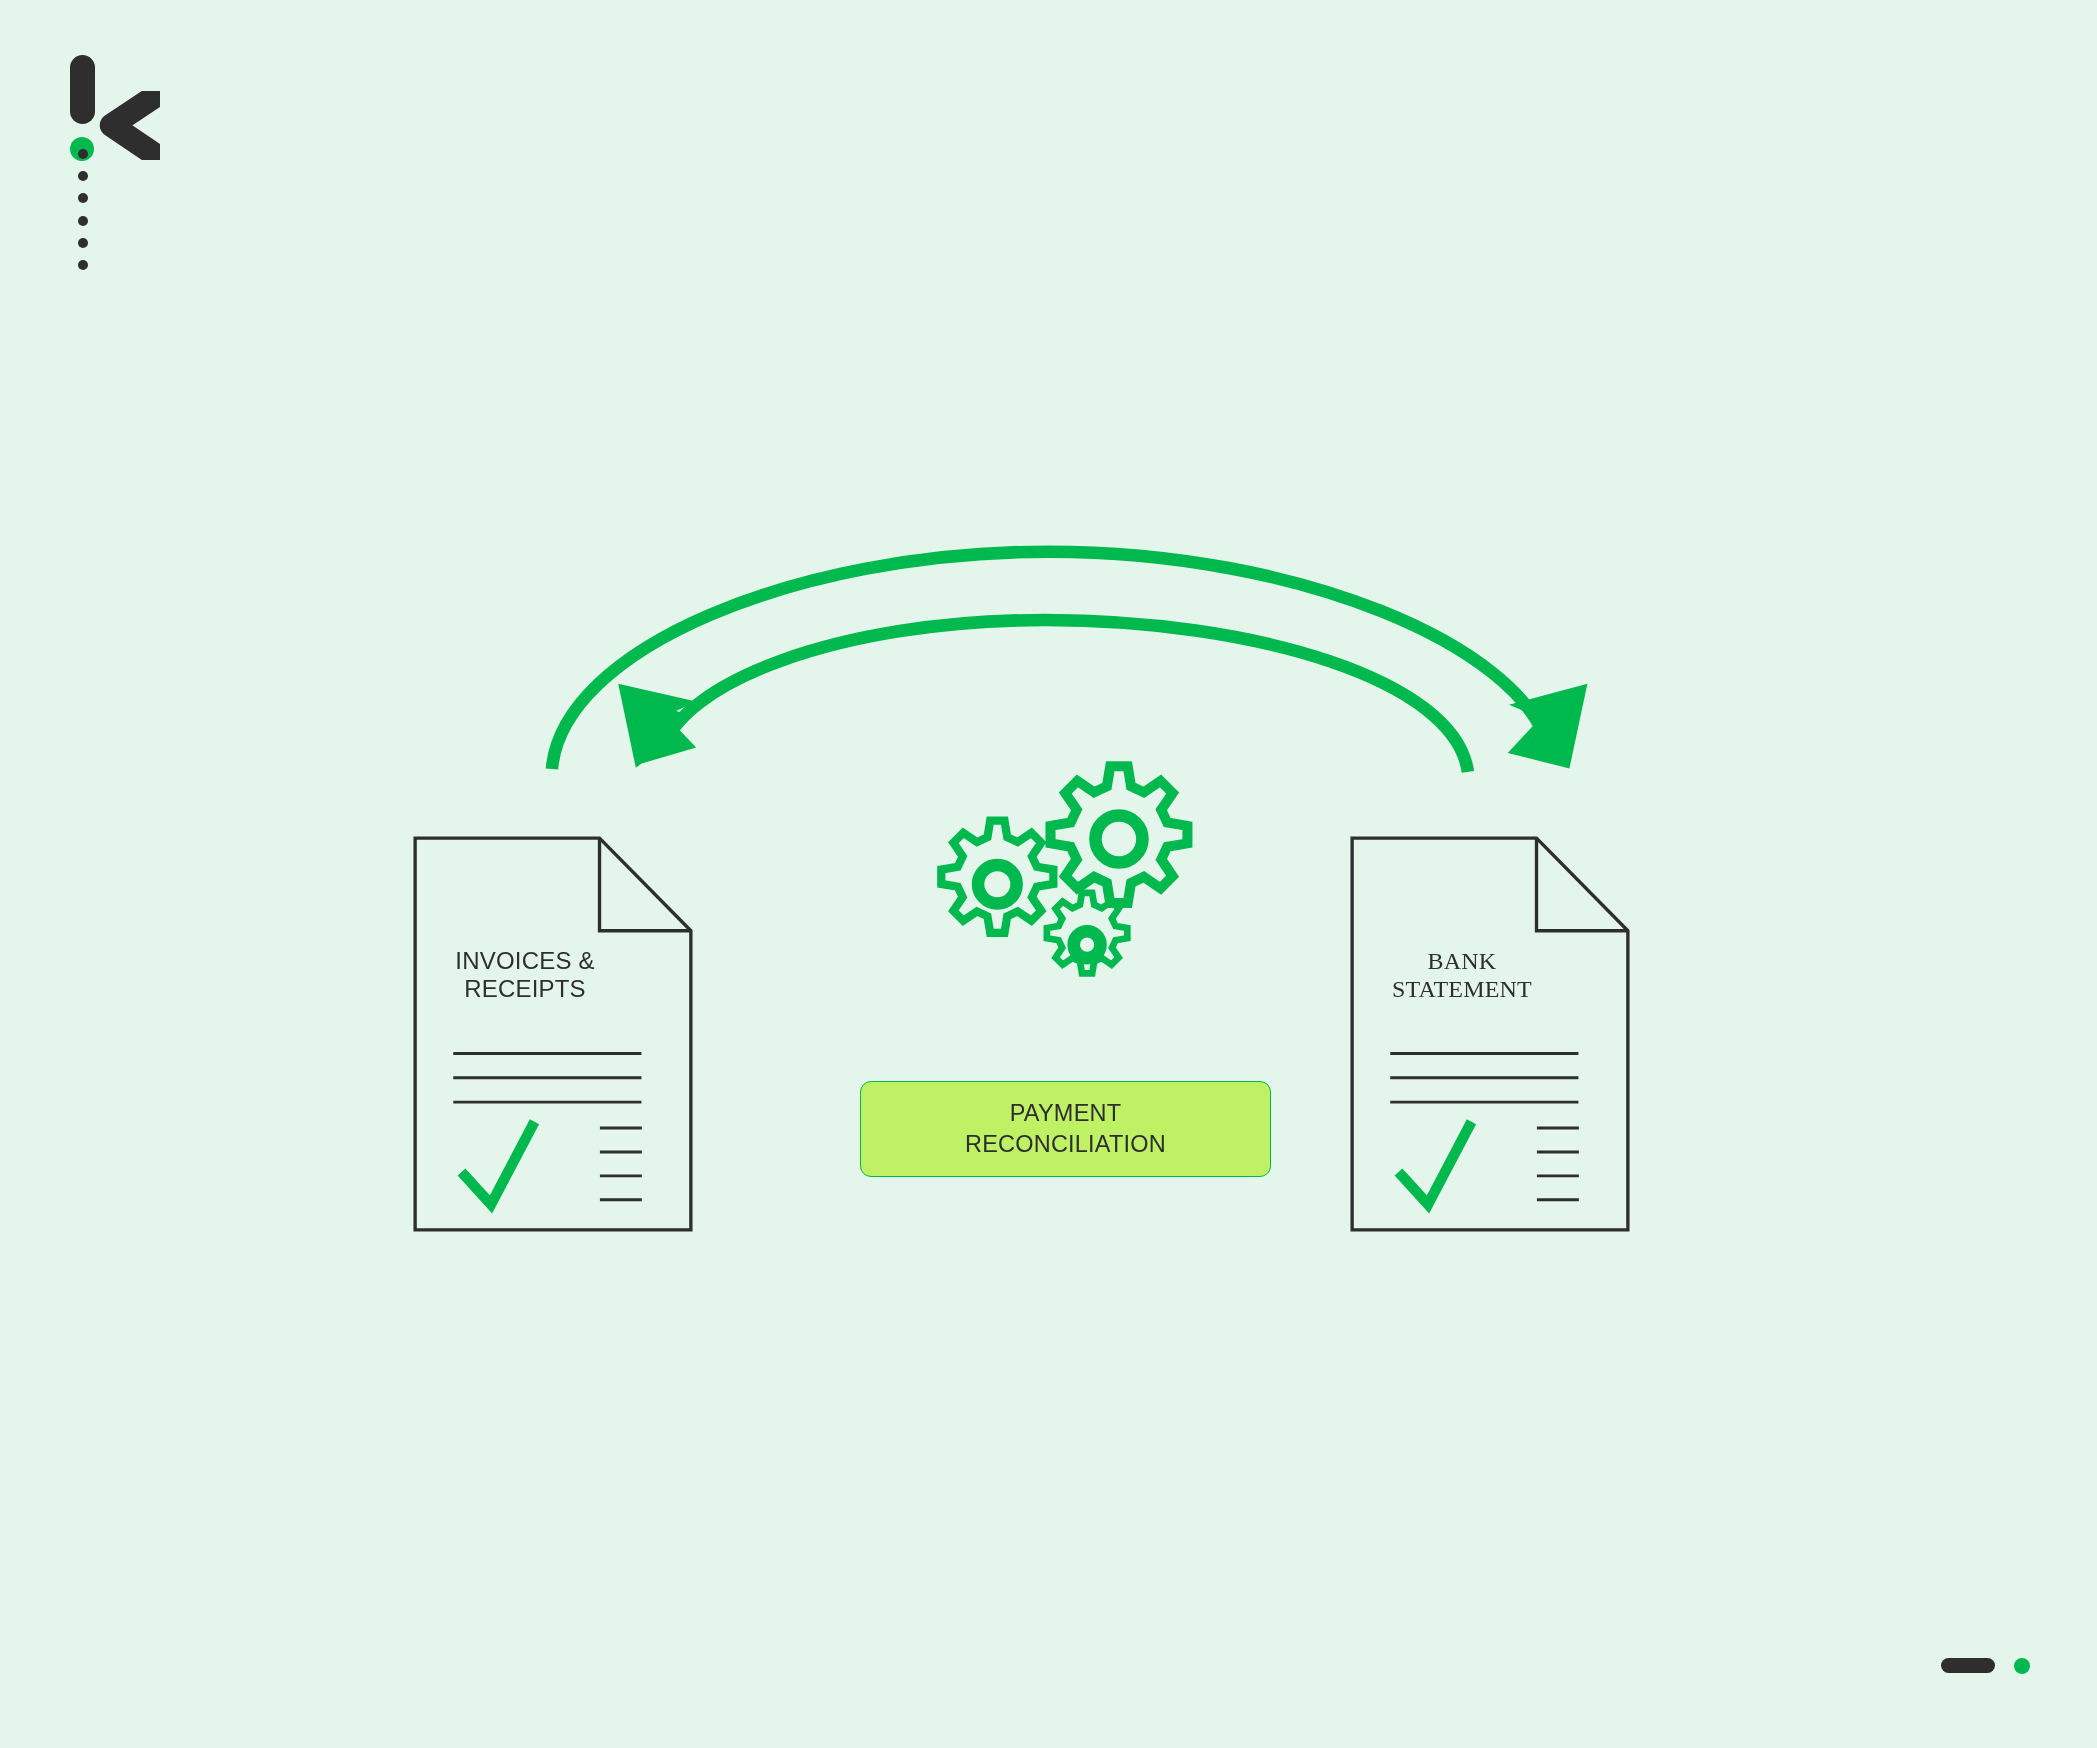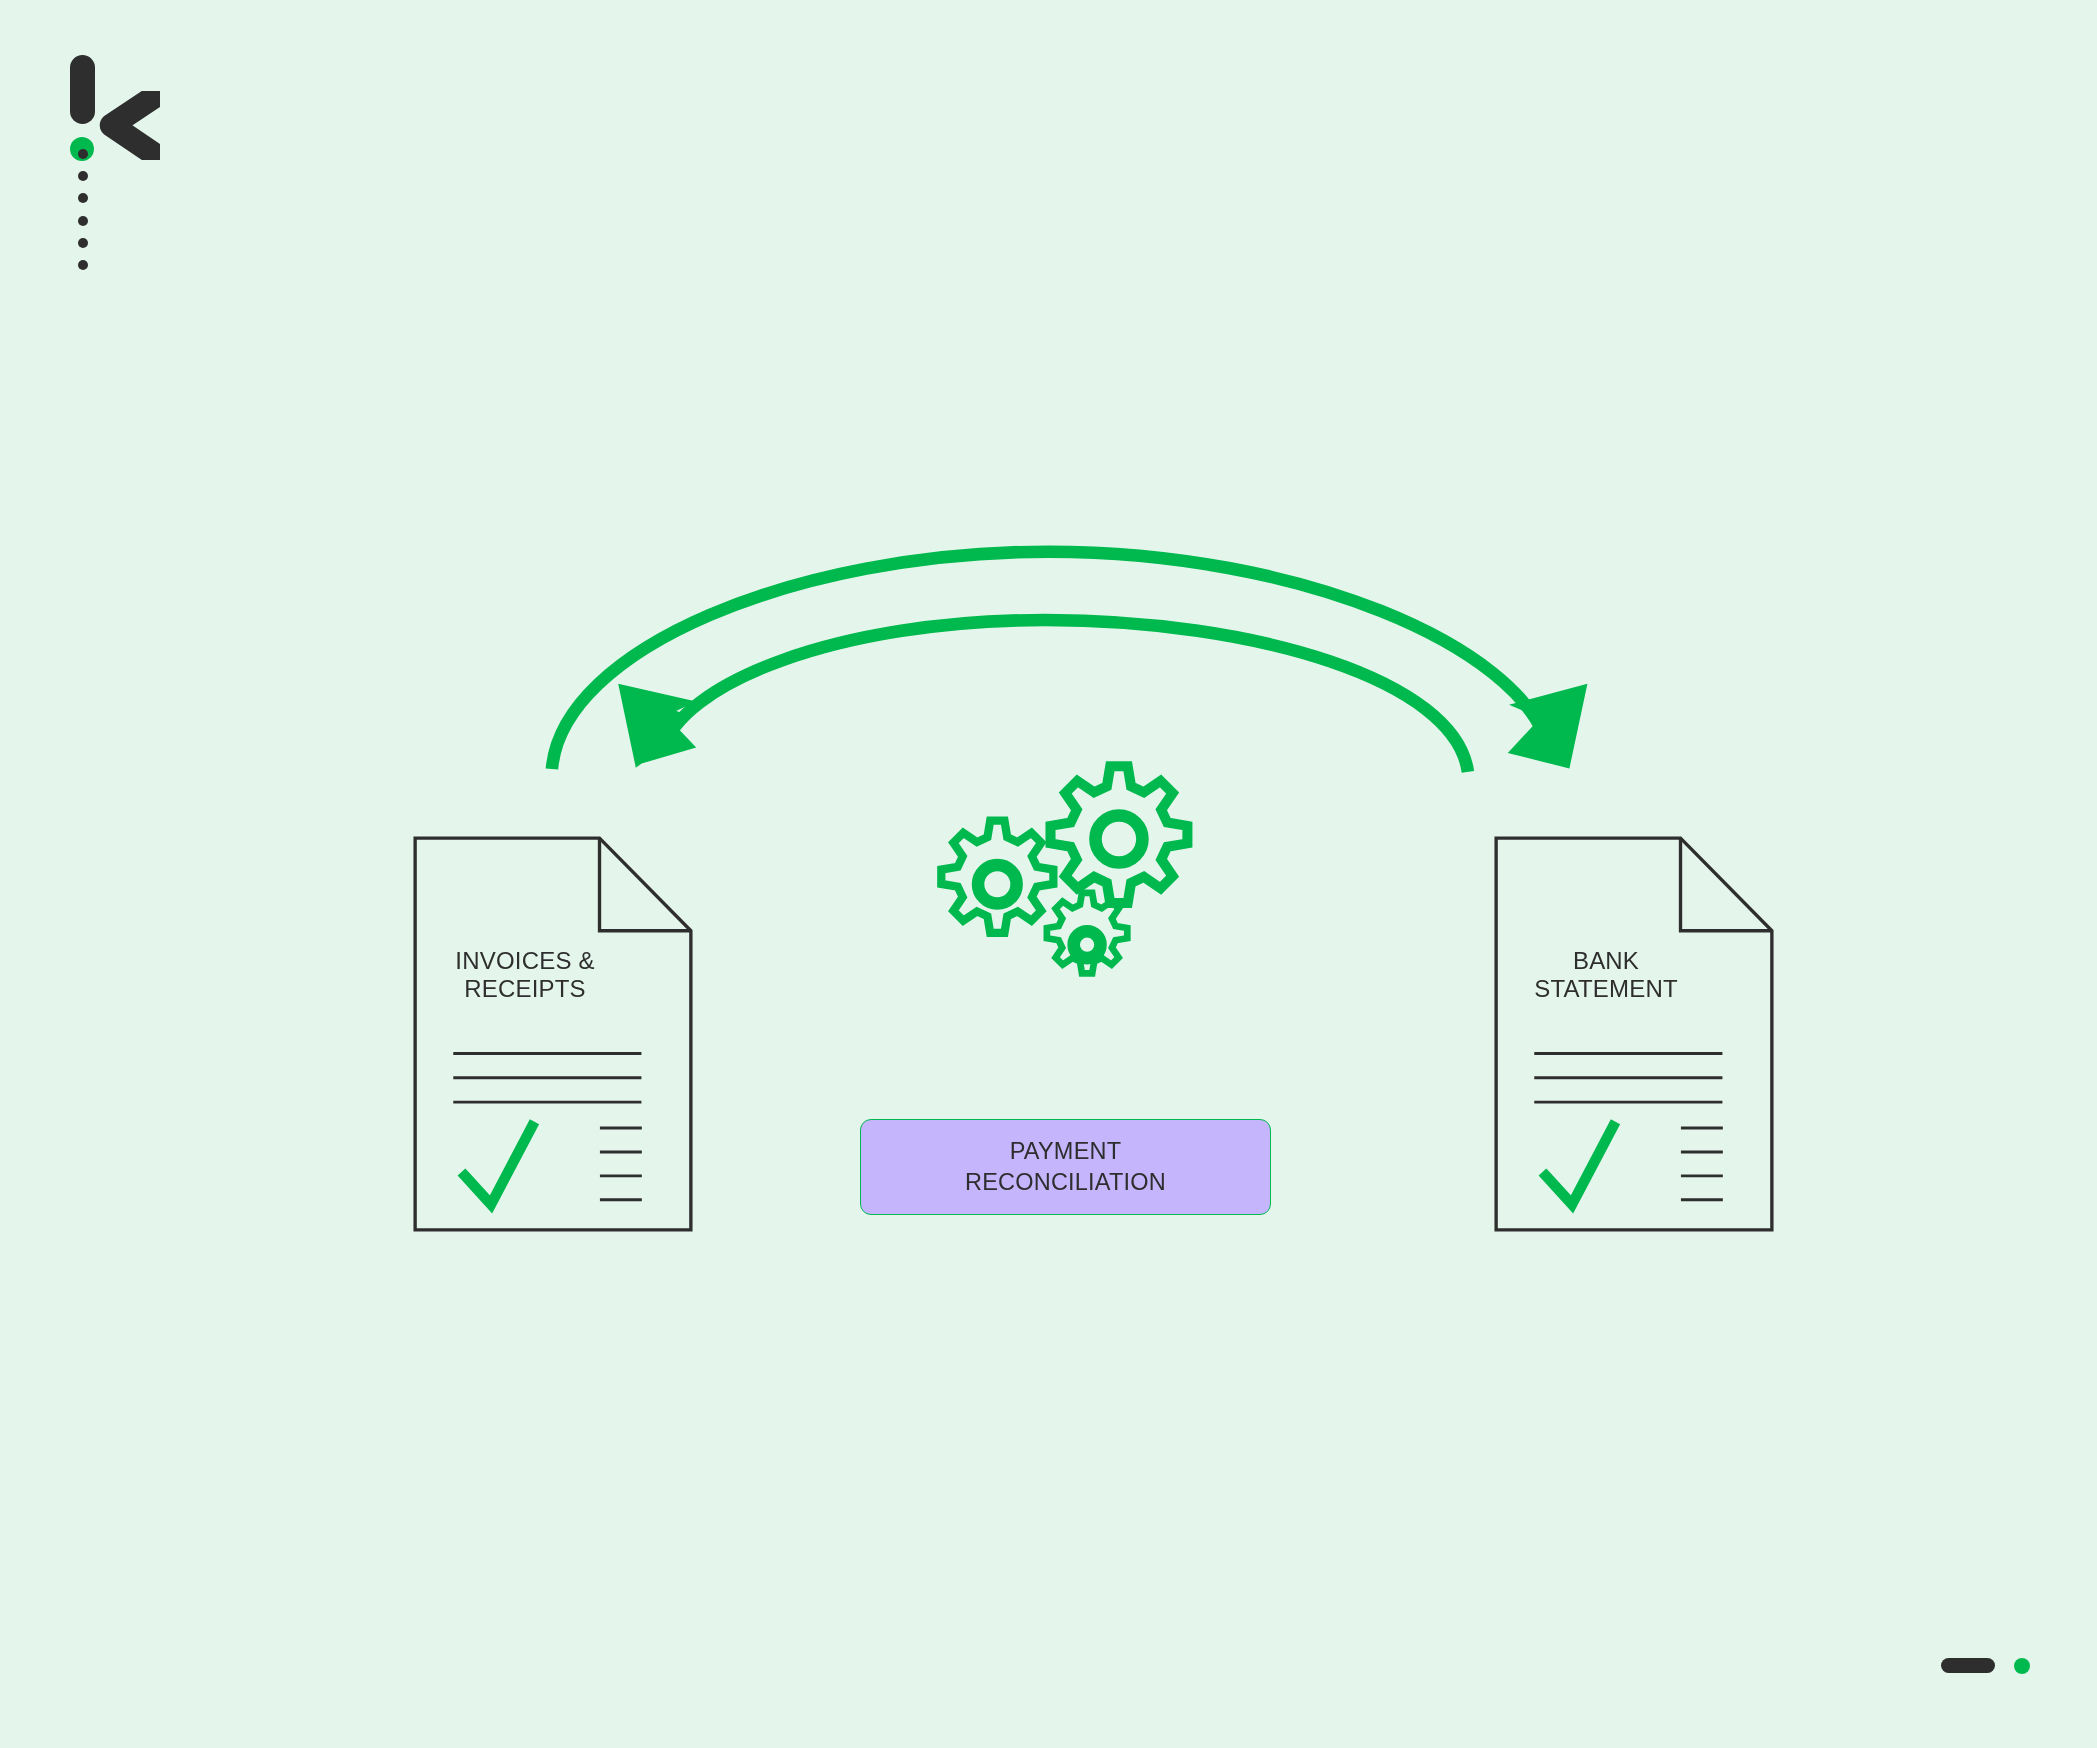--- a/index.html
+++ b/index.html
@@ -38,39 +38,39 @@
     position:absolute; left:0; width:10px; height:10px;
     border-radius:50%; background:#2E2E2E;
   }
 
   
   #art { position:absolute; left:0; top:0; width:2097px; height:1748px; }
 
   
   .doc { position:absolute; width:224px; height:396px; }
   .doc-left  { left:413px;  top:836px; }
-  .doc-right { left:1494px; top:836px; }
+  .doc-right { left:1350px; top:836px;font-family:Liberation Serif, serif; }
 
   .doc-title {
     position:absolute; left:0; top:111px; width:100%;
     text-align:center;
     font-size:24px; line-height:1.17;
     letter-spacing:0.2px;
     color:#2E2E2E;
     white-space:pre-line;
   }
 
   
   .pill {
     position:absolute; left:860px; top:1081px;
     width:411px; height:96px;
-    background:#c4b5fd;
+    background:#bef264;
     border:1.7px solid #00B94E;
     border-radius:11px;
-    display:flex; align-items:center; justify-content:center;margin-top:38px;
+    display:flex; align-items:center; justify-content:center;
   }
   .pill-label {
     text-align:center;
     font-size:23.5px; line-height:1.3;
     letter-spacing:0.2px;
     color:#2E2E2E;
     white-space:pre-line;
   }
 
   

